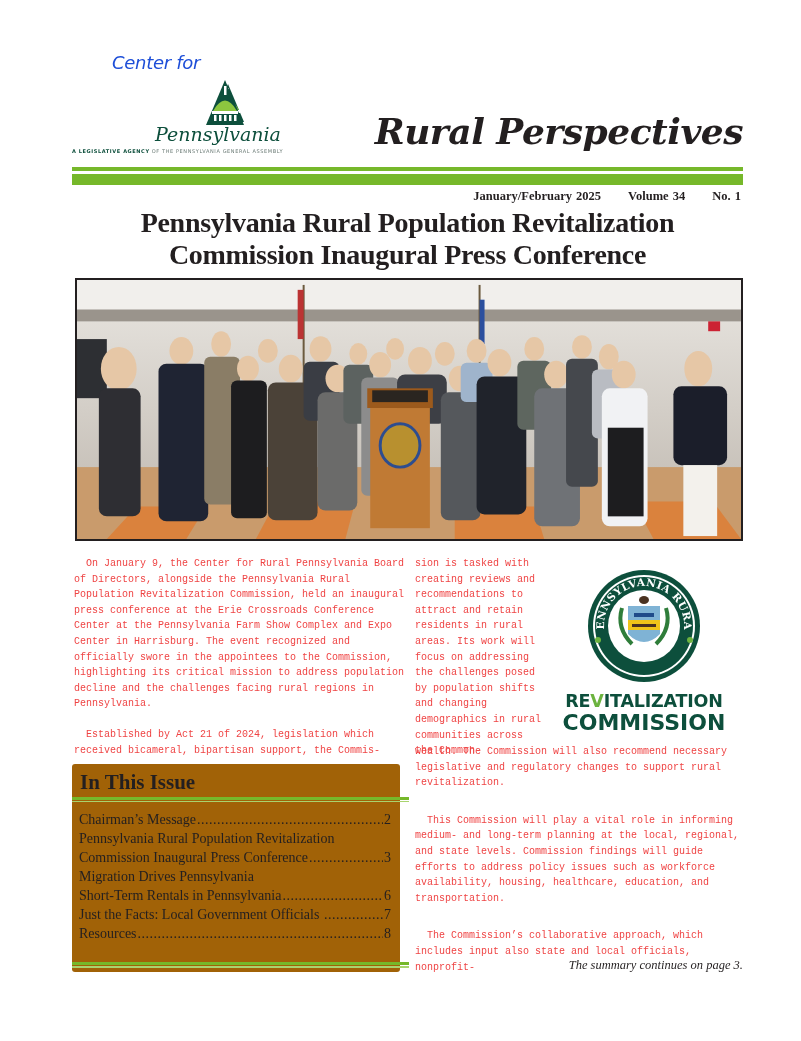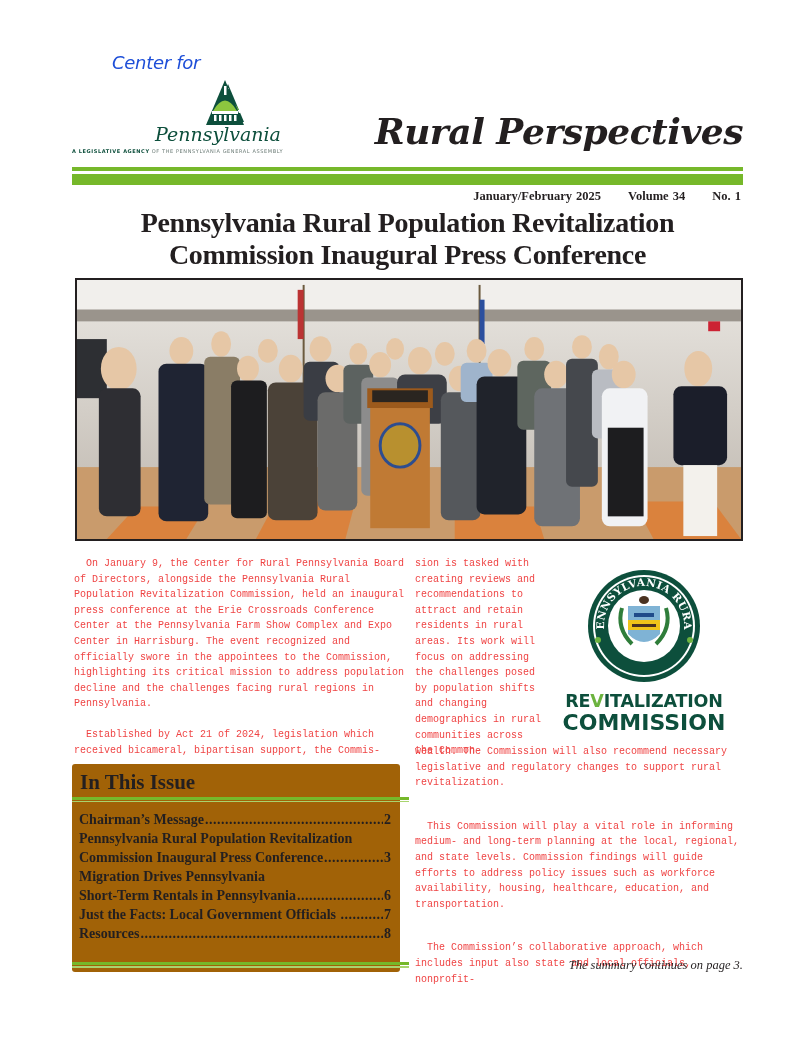--- a/index.html
+++ b/index.html
@@ -33,39 +33,39 @@
   
   .body-text { font-family: Liberation Mono, monospace; font-size: 10px; line-height: 15.6px; color: #ef4444; }
   .col-left { position: absolute; left: 74px; top: 556px; width: 334px; }
   .col-left p { text-indent: 12px; text-align: left; }
   .col-left p + p { margin-top: 15px; }
 
   .col-right-narrow { position: absolute; left: 415px; top: 556px; width: 130px; }
   .col-right-wide { position: absolute; left: 415px; top: 744px; width: 330px; }
   .col-right-wide p.cont { text-indent: 0; }
   .col-right-wide p { text-indent: 12px; }
-  .col-right-wide p + p { margin-top: 28px; }
+  .col-right-wide p + p { margin-top: 22px; }
 
   .continues { position: absolute; right: 58px; top: 958px; font-family: "Liberation Serif", serif; font-style: italic; font-size: 12.5px; color: #231f20; }
 
   
   .seal { position: absolute; left: 582px; top: 568px; width: 124px; height: 116px; }
   .seal svg { width: 100%; height: 100%; }
   .seal-caption { position: absolute; left: 555px; top: 690px; width: 178px; text-align: center; font-family: "DejaVu Sans", sans-serif; font-weight: bold; color: #0d4f3c; line-height: 22px; }
   .seal-caption .l1 { font-size: 17.5px; letter-spacing: -0.2px; display: block; }
   .seal-caption .l2 { font-size: 22px; letter-spacing: 0px; display: block; }
   .seal-caption .v { color: #6cb33f; }
 
   
   .toc { position: absolute; left: 72px; top: 764px; width: 328px; height: 208px; background: #a16207; border-radius: 3px; }
   .toc-title { position: absolute; left: 8px; top: 6px; font-family: "Liberation Serif", serif; font-weight: bold; font-size: 21px; color: #231f20; }
   .toc-rule { position: absolute; left: 0; width: 337px; height: 3px; background: #76b82a; }
   .toc-rule.a { top: 33px; }
   .toc-rule.a2 { top: 37px; height: 1px; background: #a9d46e; }
-  .toc-list { position: absolute; left: 7px; top: 46px; width: 312px; list-style: none; font-family: "Liberation Serif", serif; font-weight: bold; font-size: 14px; line-height: 19px; color: #231f20; }
+  .toc-list { position: absolute; left: 7px; top: 46px; width: 312px; list-style: none; font-family: "Liberation Serif", serif; font-weight: normal; font-size: 14px; line-height: 19px; color: #231f20; }
   .toc-item { display: flex; align-items: baseline; cursor: pointer; }
   .toc-item .t { white-space: nowrap; }
   .toc-item .dots { flex: 1; overflow: hidden; white-space: nowrap; margin: 0 1px; }
   .toc-item .dots::after { content: "................................................................................................................"; letter-spacing: 0.5px; }
   .toc-item .pg { white-space: nowrap; }
   .toc-line1 { display: block; }
   .toc-rule.b { top: 198px; }
   .toc-rule.b2 { top: 202px; height: 2px; background: #a9d46e; }
 </style>
 </head>

